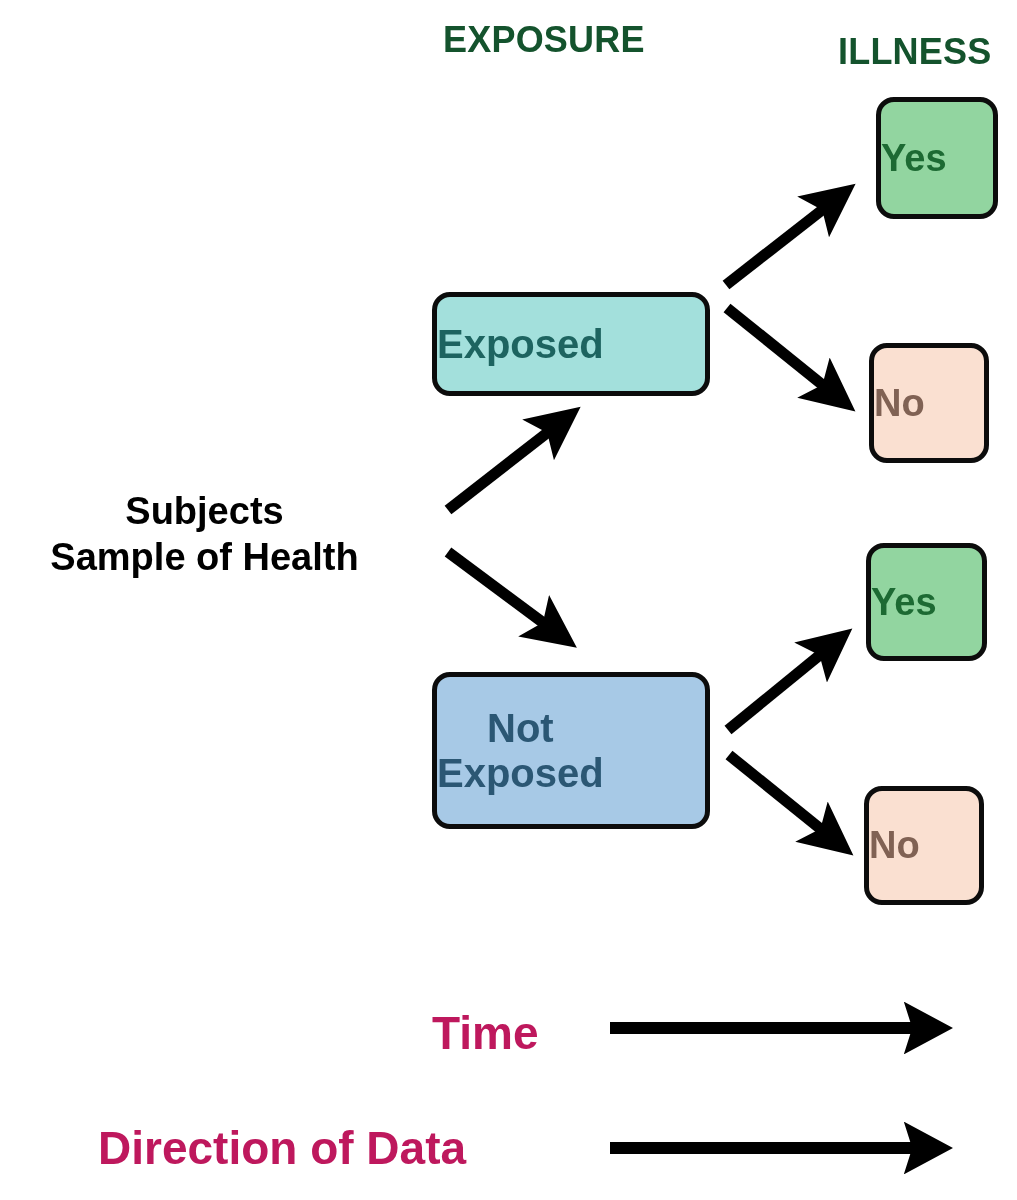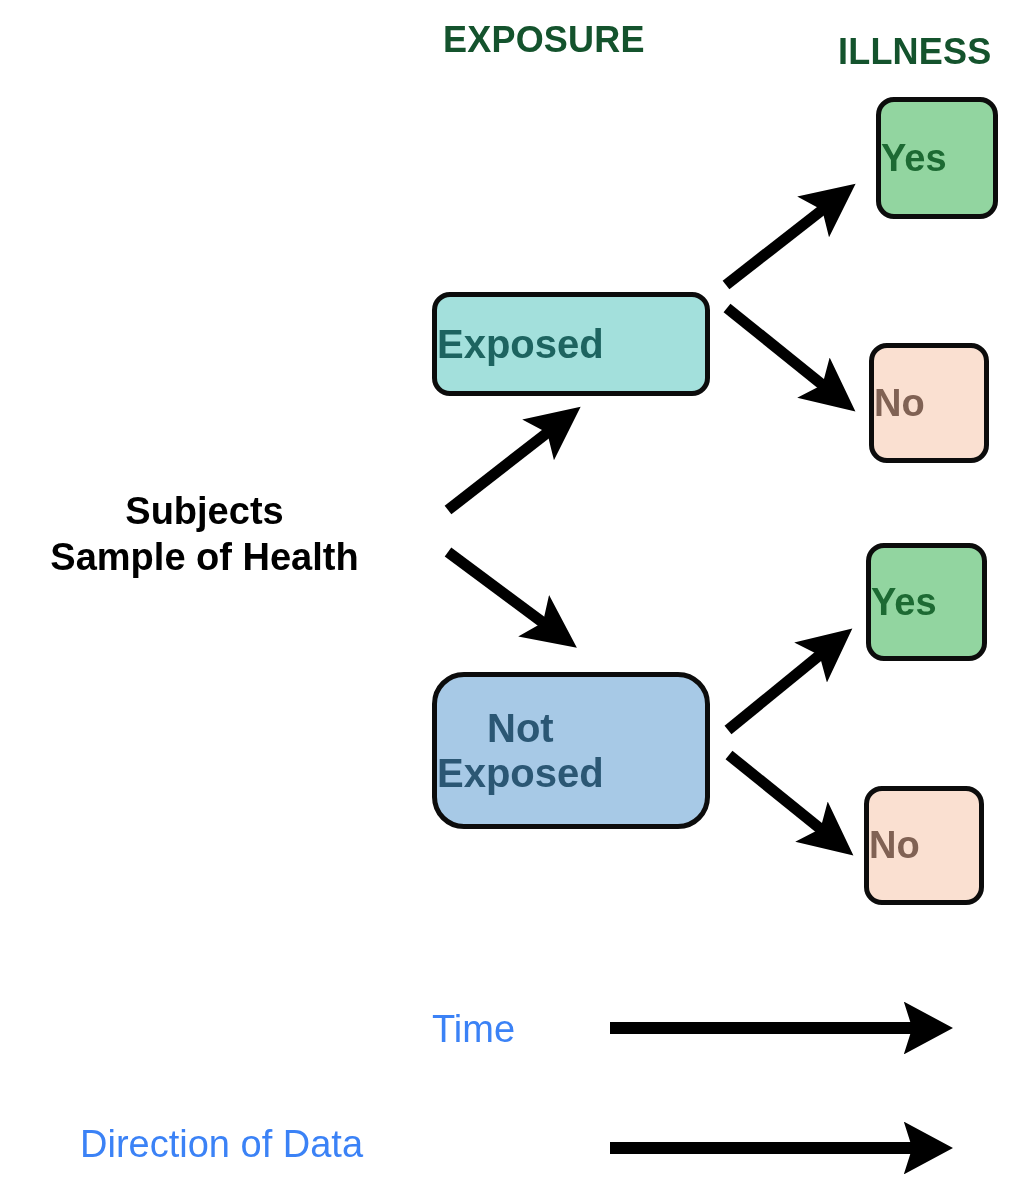--- a/index.html
+++ b/index.html
@@ -89,21 +89,21 @@
     background: #a3e0dc;
     color: #1d6460;
     font-size: 40px;
   }
 
   #node-not-exposed {
     left: 432px;
     top: 672px;
     width: 278px;
     height: 157px;
-    border-radius: 32px;
+    border-radius: 18px;
     background: #a7c9e6;
     color: #2b5774;
     font-size: 40px;
   }
 
   #node-illness-yes-1 {
     left: 876px;
     top: 97px;
     width: 122px;
     height: 122px;
@@ -142,32 +142,32 @@
     height: 119px;
     border-radius: 18px;
     background: #fae0d1;
     color: #806254;
     font-size: 38px;
   }
 
   
   .legend-label {
     position: absolute;
-    font-weight: normal;
-    font-size: 38px;
-    color: #3b82f6;
+    font-weight: bold;
+    font-size: 46px;
+    color: #be185d;
     white-space: nowrap;
     line-height: 1;
   }
   #legend-time-label {
     left: 432px;
     top: 1010px;
   }
   #legend-data-label {
-    left: 80px;
+    left: 98px;
     top: 1125px;
   }
 </style>
 </head>
 <body>
 
 <div id="diagram-canvas">
 
   <svg class="svg-layer" viewBox="0 0 1017 1200" width="1017" height="1200" xmlns="http://www.w3.org/2000/svg">
     <defs>

